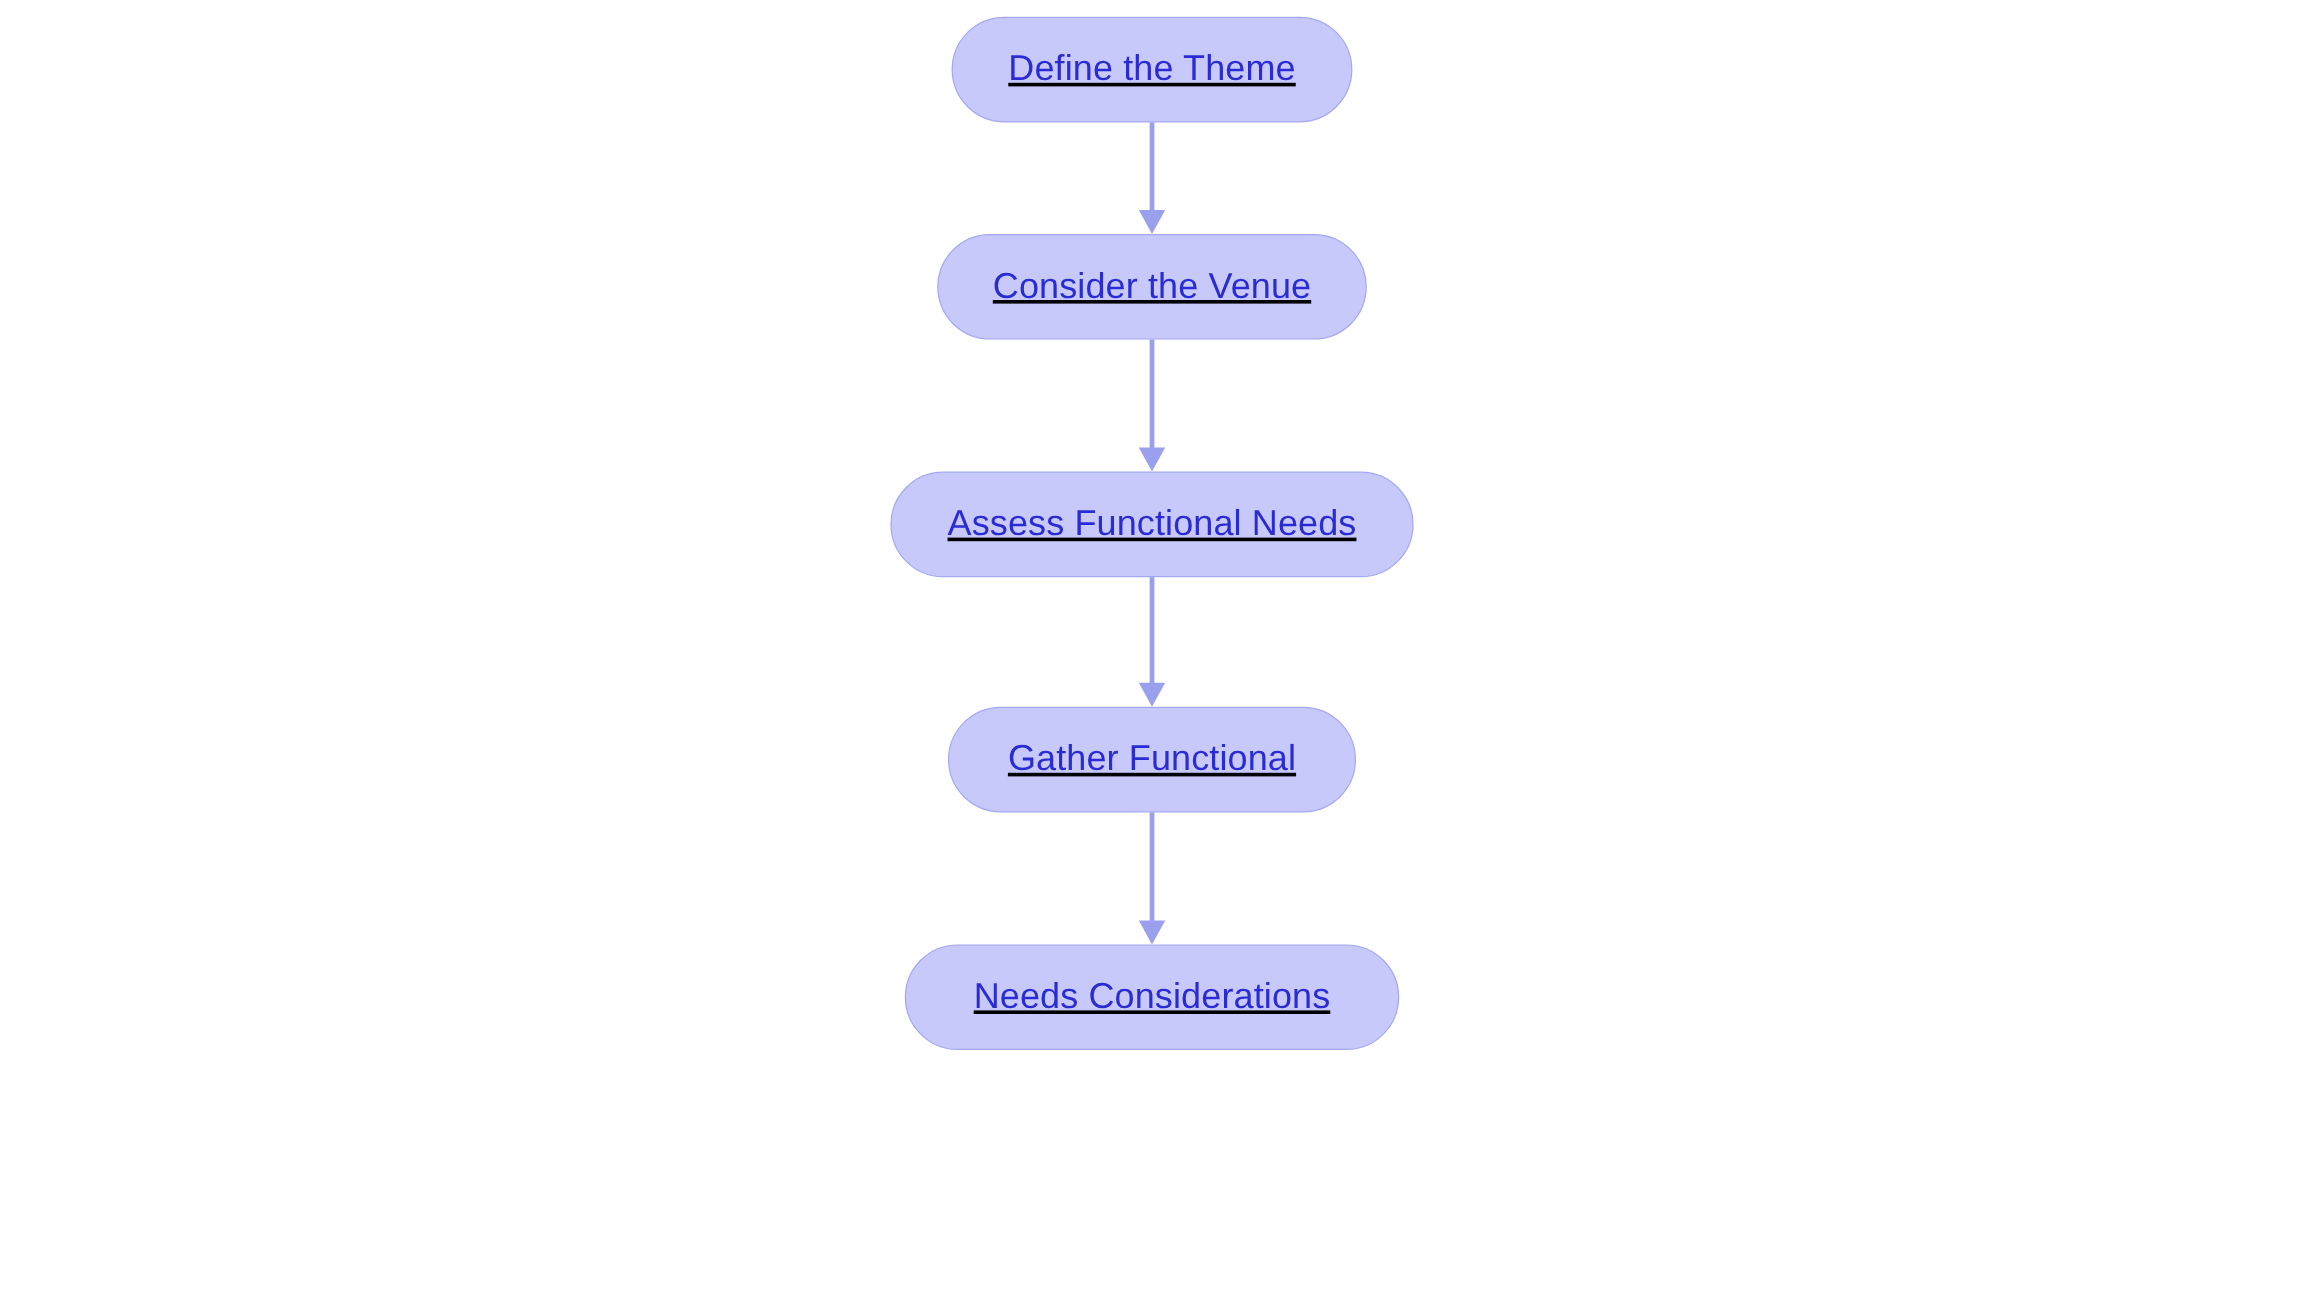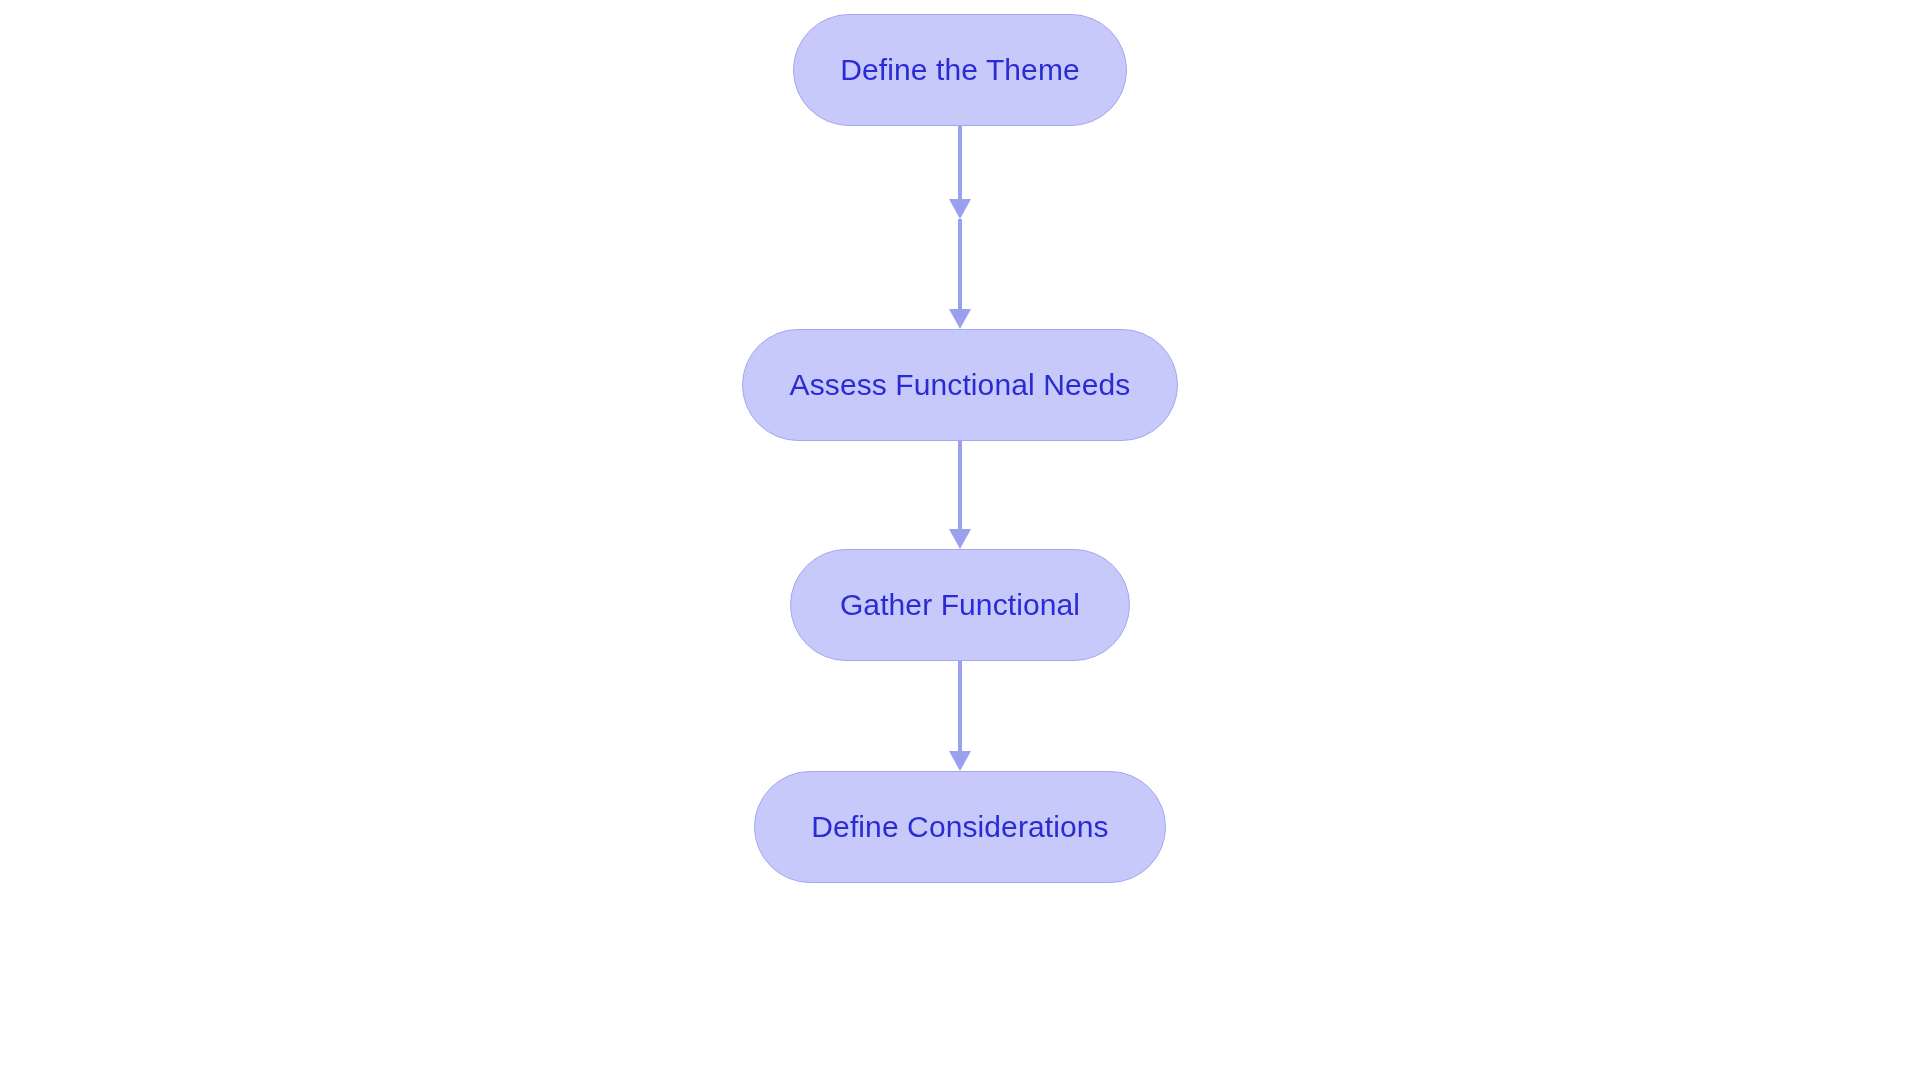--- a/index.html
+++ b/index.html
@@ -30,29 +30,30 @@
     height: 1083px;
     display: flex;
     flex-direction: column;
     align-items: center;
     justify-content: flex-start;
   }
 
   .node {
     position: relative;
     box-sizing: border-box;
-    height: 112px;
+    height: 88px;
     border-radius: 60px;
     background: #c7c9fb;
     border: 1.6px solid #a3a8f0;
     display: flex;
     align-items: center;
     justify-content: center;
     white-space: nowrap;
     flex: 0 0 auto;
+    text-decoration: underline;
   }
 
   .node-label {
     font-size: 30px;
     line-height: 1;
     letter-spacing: 0.1px;
     color: #2b2bd4;
     font-weight: 400;
     white-space: nowrap;
     padding: 0 46px;
@@ -103,20 +104,23 @@
 
     <div class="node n0">
       <span class="node-label">Define the Theme</span>
     </div>
 
     <div class="connector c0">
       <div class="connector-stem"></div>
       <div class="connector-arrowhead"></div>
     </div>
 
+    <div class="node n1">
+      <span class="node-label">Consider the Venue</span>
+    </div>
 
     <div class="connector c1">
       <div class="connector-stem"></div>
       <div class="connector-arrowhead"></div>
     </div>
 
     <div class="node n2">
       <span class="node-label">Assess Functional Needs</span>
     </div>
 
@@ -128,17 +132,17 @@
     <div class="node n3">
       <span class="node-label">Gather Functional</span>
     </div>
 
     <div class="connector c3">
       <div class="connector-stem"></div>
       <div class="connector-arrowhead"></div>
     </div>
 
     <div class="node n4">
-      <span class="node-label">Define Considerations</span>
+      <span class="node-label">Needs Considerations</span>
     </div>
 
   </div>
 </div>
 
 </body></html>

